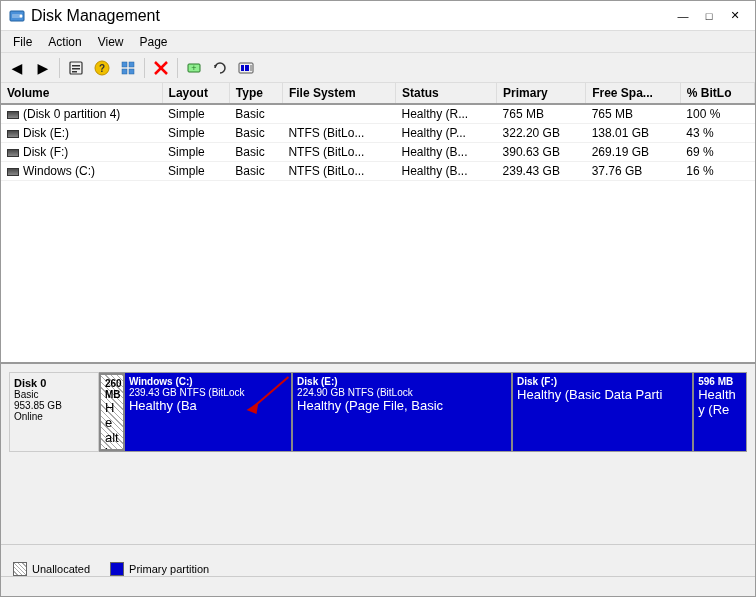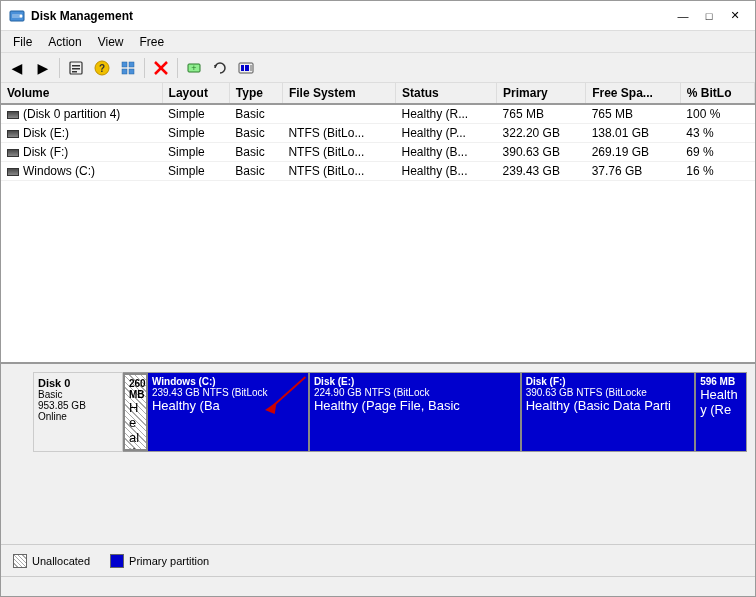--- a/index.html
+++ b/index.html
@@ -27,22 +27,22 @@
       padding: 0 8px;
       border-bottom: 1px solid #ddd;
       justify-content: space-between;
     }
     .title-bar-left {
       display: flex;
       align-items: center;
       gap: 6px;
     }
     .title-text {
-      font-size: 12px;
-      font-weight: bold;
+      font-size: 16px;
+      font-weight: normal;
     }
     .title-controls {
       display: flex;
       gap: 2px;
     }
     .title-btn {
       width: 24px;
       height: 18px;
       border: none;
       background: transparent;
@@ -133,21 +133,20 @@
       text-overflow: ellipsis;
       max-width: 160px;
     }
 
     
     .disk-map-area {
       height: 180px;
       background: #f0f0f0;
       padding: 8px;
       overflow-y: auto;
-      margin-left: 24px;
     }
     .disk-row {
       display: flex;
       align-items: stretch;
       margin-bottom: 4px;
       height: 80px;
     }
     .disk-label {
       width: 90px;
       min-width: 90px;
@@ -212,21 +211,21 @@
       pointer-events: none;
       z-index: 10;
     }
 
     
     .legend-bar {
       height: 32px;
       background: #f0f0f0;
       border-top: 1px solid #ccc;
       display: flex;
-      align-items: center;
+      align-items: flex-end;
       padding: 0 12px;
       gap: 20px;
       font-size: 11px;
     }
     .legend-item {
       display: flex;
       align-items: center;
       gap: 5px;
     }
     .legend-box {
@@ -274,21 +273,21 @@
       <button class="title-btn">—</button>
       <button class="title-btn">□</button>
       <button class="title-btn close">✕</button>
     </div>
   </div>
 
   <div class="menu-bar">
     <span class="menu-item">File</span>
     <span class="menu-item">Action</span>
     <span class="menu-item">View</span>
-    <span class="menu-item">Free</span>
+    <span class="menu-item">Page</span>
   </div>
 
   <div class="toolbar">
     <button class="toolbar-btn">◀</button>
     <button class="toolbar-btn">▶</button>
     <div class="toolbar-separator"></div>
     <button class="toolbar-btn">
       <svg width="16" height="16" viewBox="0 0 16 16">
           <rect x="2" y="2" width="12" height="12" rx="1" fill="none" stroke="#333" stroke-width="1.2"></rect>
           <rect x="4" y="5" width="8" height="1.5" fill="#333"></rect>
@@ -425,21 +424,20 @@
                 <span class="partition-size">239.43 GB NTFS (BitLock</span>
                 <span class="partition-info">Healthy (Ba</span>
               </div>
               <div class="partition partition-blue" style="width: 34%; min-width: 34%;">
                 <span class="partition-name">Disk  (E:)</span>
                 <span class="partition-size">224.90 GB NTFS (BitLock</span>
                 <span class="partition-info">Healthy (Page File, Basic</span>
               </div>
               <div class="partition partition-blue" style="width: 28%; min-width: 28%;">
                 <span class="partition-name">Disk  (F:)</span>
-                <span class="partition-size">390.63 GB NTFS (BitLocke</span>
                 <span class="partition-info">Healthy (Basic Data Parti</span>
               </div>
               <div class="partition partition-blue" style="width: 8%; min-width: 8%;">
                 <span class="partition-name">596 MB</span>
                 <span class="partition-info">Healthy (Re</span>
               </div>
             </div>
         </div>
       </div>
     </div>

